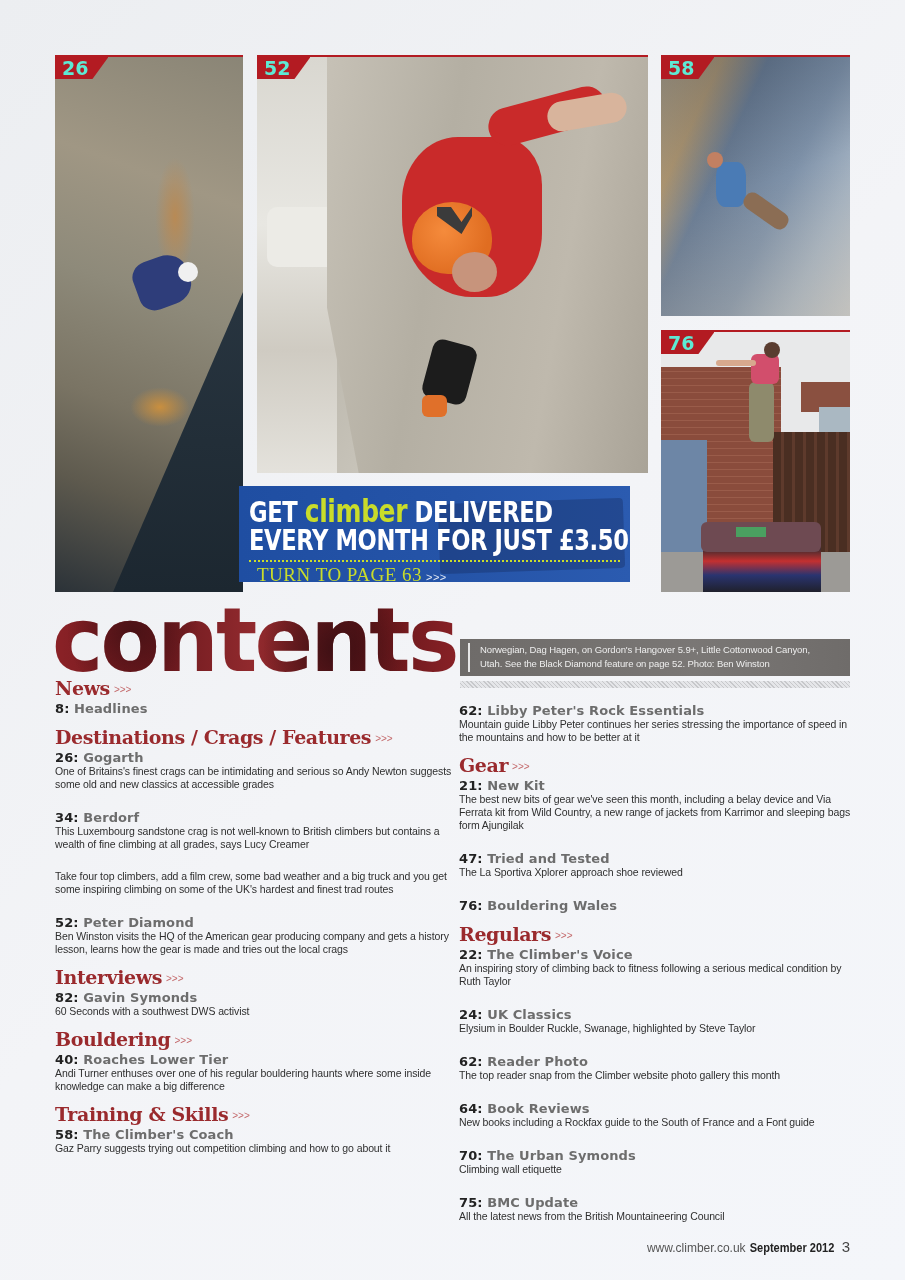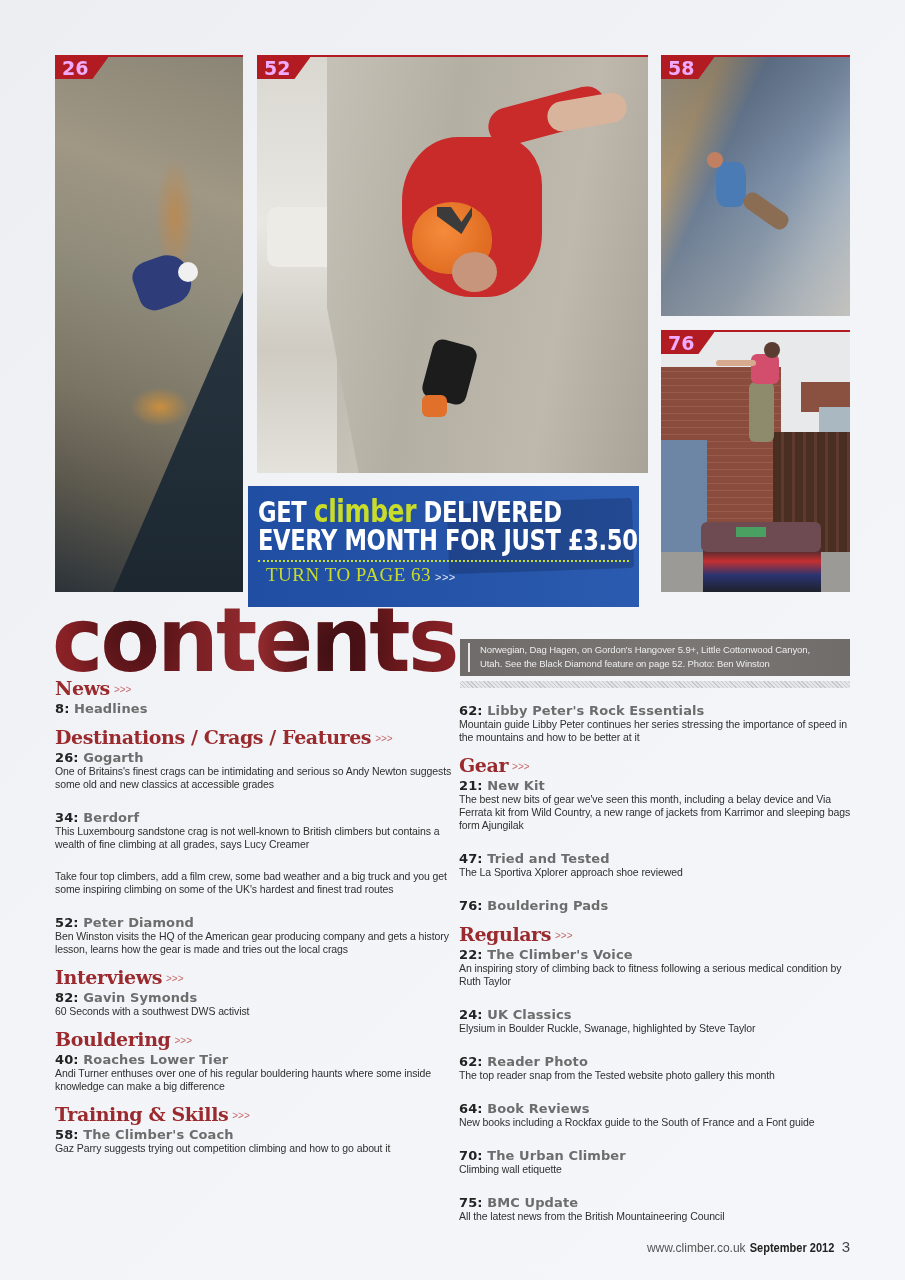--- a/index.html
+++ b/index.html
@@ -15,21 +15,21 @@
     position: absolute;
     overflow: hidden;
     border-top: 2px solid #b31b22;
   }
   .page-tag {
     position: absolute;
     top: 0; left: 0;
     height: 22px;
     padding: 0 20px 0 7px;
     background: #b31b22;
-    color: #f0abfc;
+    color: #5eead4;
     font-family: "DejaVu Sans", sans-serif;
     font-weight: bold;
     font-size: 19px;
     line-height: 22px;
     clip-path: polygon(0 0, 100% 0, calc(100% - 16px) 100%, 0 100%);
     z-index: 3;
   }
   
   #p26 { left: 55px; top: 55px; width: 188px; height: 537px;
     background:
@@ -104,21 +104,21 @@
   #p76 .pad2 { position:absolute; left:42px; top:215px; width:118px; height:47px;
     background: linear-gradient(180deg, #2a2a2e 0%, #c43030 30%, #2a3470 60%, #1e1e24 100%); }
   #p76 .pad-mark { position:absolute; left:75px; top:195px; width:30px; height:10px; background:#4aa060; }
   #p76 .shirt { position:absolute; left:90px; top:22px; width:28px; height:30px; background:#d24e6c; border-radius:6px; }
   #p76 .head { position:absolute; left:103px; top:10px; width:16px; height:16px; background:#5a3d30; border-radius:50%; }
   #p76 .legs { position:absolute; left:88px; top:50px; width:25px; height:60px; background:#8e8a6c; border-radius:6px; }
   #p76 .armL { position:absolute; left:55px; top:28px; width:40px; height:6px; background:#d7a98e; border-radius:3px; }
 
   
   #banner {
-    position: absolute; left: 248px; top: 486px; width: 391px; height: 121px;
+    position: absolute; left: 239px; top: 486px; width: 391px; height: 96px;
     background: linear-gradient(90deg, #1f4ea2 0%, #2554a8 55%, #2b5bb0 100%);
     overflow: hidden;
   }
   #banner .mag-ghost { position:absolute; left:200px; top:15px; width:185px; height:70px;
     background: rgba(20,40,90,0.35); border-radius: 4px; transform: rotate(-2deg); }
   #banner .line1, #banner .line2 {
     position:absolute; left:10px;
     font-family: "DejaVu Sans", sans-serif;
     font-weight: bold; color: #fff;
     transform: scaleX(0.78); transform-origin: left center;
@@ -349,47 +349,47 @@
     <div class="entry-title"><span class="num">21:</span> <span>New Kit</span></div>
     <div class="entry-desc">The best new bits of gear we've seen this month, including a belay device and Via Ferrata kit from Wild Country, a new range of jackets from Karrimor and sleeping bags form Ajungilak</div>
   </div>
   <div class="gap-m"></div>
   <div class="entry">
     <div class="entry-title"><span class="num">47:</span> <span>Tried and Tested</span></div>
     <div class="entry-desc">The La Sportiva Xplorer approach shoe reviewed</div>
   </div>
   <div class="gap-m"></div>
   <div class="entry">
-    <div class="entry-title"><span class="num">76:</span> <span>Bouldering Pads</span></div>
+    <div class="entry-title"><span class="num">76:</span> <span>Bouldering Wales</span></div>
   </div>
   <div class="gap-s"></div>
 
   <div class="section-head"><span>Regulars</span><span class="arrows">&gt;&gt;&gt;</span></div>
   <div class="entry">
     <div class="entry-title"><span class="num">22:</span> <span>The Climber's Voice</span></div>
     <div class="entry-desc">An inspiring story of climbing back to fitness following a serious medical condition by Ruth Taylor</div>
   </div>
   <div class="gap-m"></div>
   <div class="entry">
     <div class="entry-title"><span class="num">24:</span> <span>UK Classics</span></div>
     <div class="entry-desc">Elysium in Boulder Ruckle, Swanage, highlighted by Steve Taylor</div>
   </div>
   <div class="gap-m"></div>
   <div class="entry">
     <div class="entry-title"><span class="num">62:</span> <span>Reader Photo</span></div>
-    <div class="entry-desc">The top reader snap from the Tested website photo gallery this month</div>
+    <div class="entry-desc">The top reader snap from the Climber website photo gallery this month</div>
   </div>
   <div class="gap-m"></div>
   <div class="entry">
     <div class="entry-title"><span class="num">64:</span> <span>Book Reviews</span></div>
     <div class="entry-desc">New books including a Rockfax guide to the South of France and a Font guide</div>
   </div>
   <div class="gap-m"></div>
   <div class="entry">
-    <div class="entry-title"><span class="num">70:</span> <span>The Urban Climber</span></div>
+    <div class="entry-title"><span class="num">70:</span> <span>The Urban Symonds</span></div>
     <div class="entry-desc">Climbing wall etiquette</div>
   </div>
   <div class="gap-m"></div>
   <div class="entry">
     <div class="entry-title"><span class="num">75:</span> <span>BMC Update</span></div>
     <div class="entry-desc">All the latest news from the British Mountaineering Council</div>
   </div>
 </div>
 
 <div id="footer">

